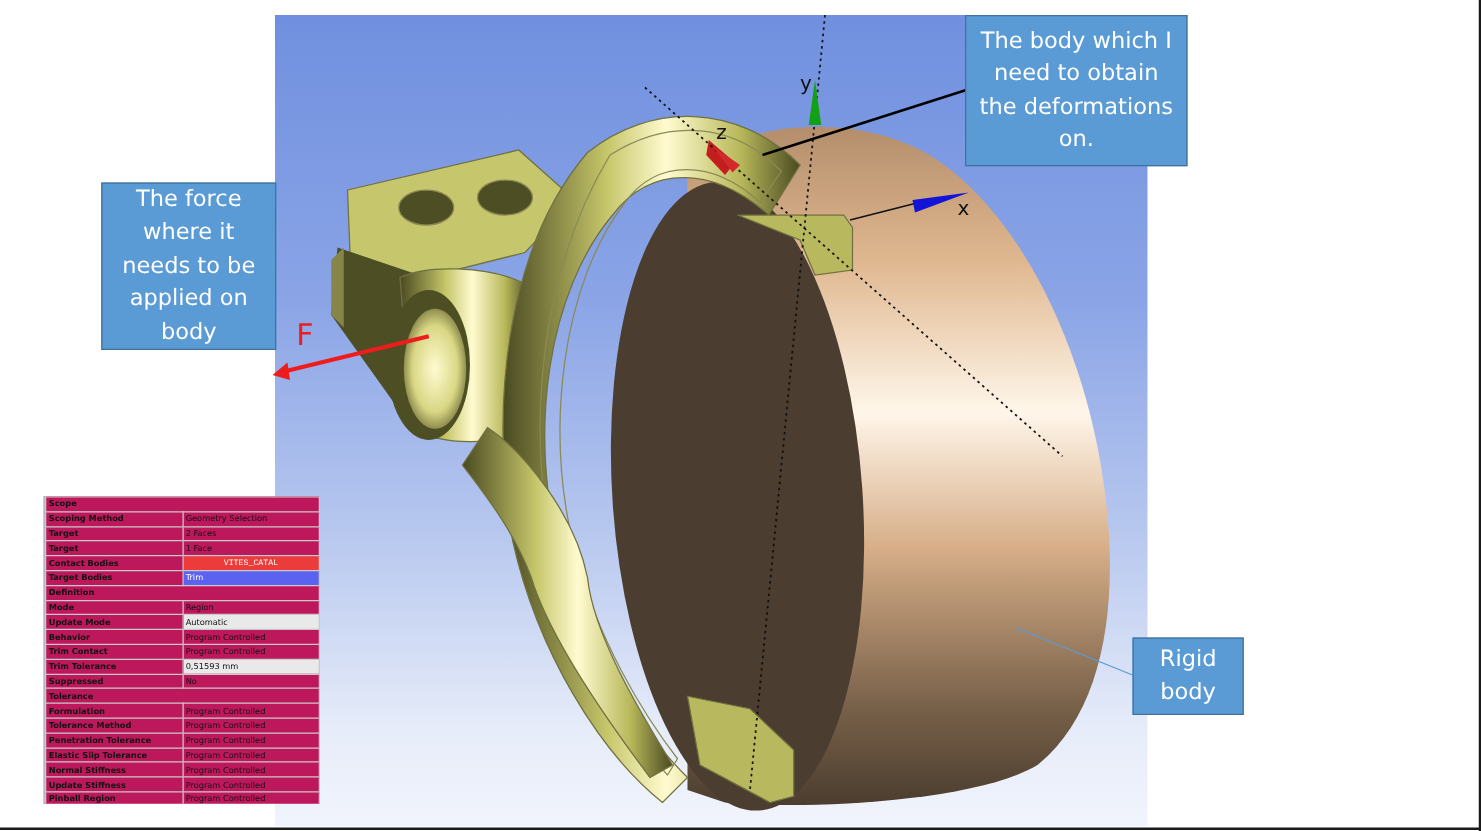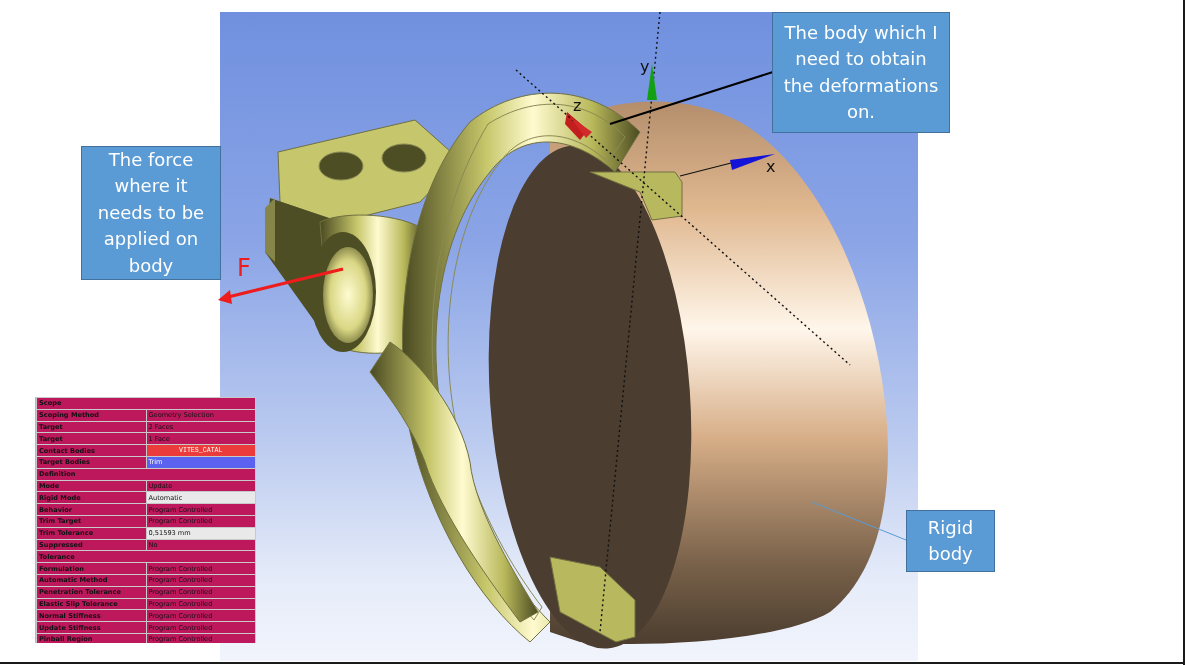--- a/index.html
+++ b/index.html
@@ -134,51 +134,51 @@
         </tr>
     <tr>
           <td class="k">Target Bodies</td>
           <td class="blue">Trim</td>
         </tr>
     <tr class="sec">
           <td colspan="2">Definition</td>
         </tr>
     <tr>
           <td class="k">Mode</td>
-          <td>Update</td>
-        </tr>
-    <tr>
-          <td class="k">Rigid Mode</td>
+          <td>Region</td>
+        </tr>
+    <tr>
+          <td class="k">Update Mode</td>
           <td class="grey">Automatic</td>
         </tr>
     <tr>
           <td class="k">Behavior</td>
           <td>Program Controlled</td>
         </tr>
     <tr>
-          <td class="k">Trim Target</td>
+          <td class="k">Trim Contact</td>
           <td>Program Controlled</td>
         </tr>
     <tr>
           <td class="k">Trim Tolerance</td>
           <td class="grey">0,51593 mm</td>
         </tr>
     <tr>
           <td class="k">Suppressed</td>
           <td>No</td>
         </tr>
     <tr class="sec">
           <td colspan="2">Tolerance</td>
         </tr>
     <tr>
           <td class="k">Formulation</td>
           <td>Program Controlled</td>
         </tr>
     <tr>
-          <td class="k">Automatic Method</td>
+          <td class="k">Tolerance Method</td>
           <td>Program Controlled</td>
         </tr>
     <tr>
           <td class="k">Penetration Tolerance</td>
           <td>Program Controlled</td>
         </tr>
     <tr>
           <td class="k">Elastic Slip Tolerance</td>
           <td>Program Controlled</td>
         </tr>

